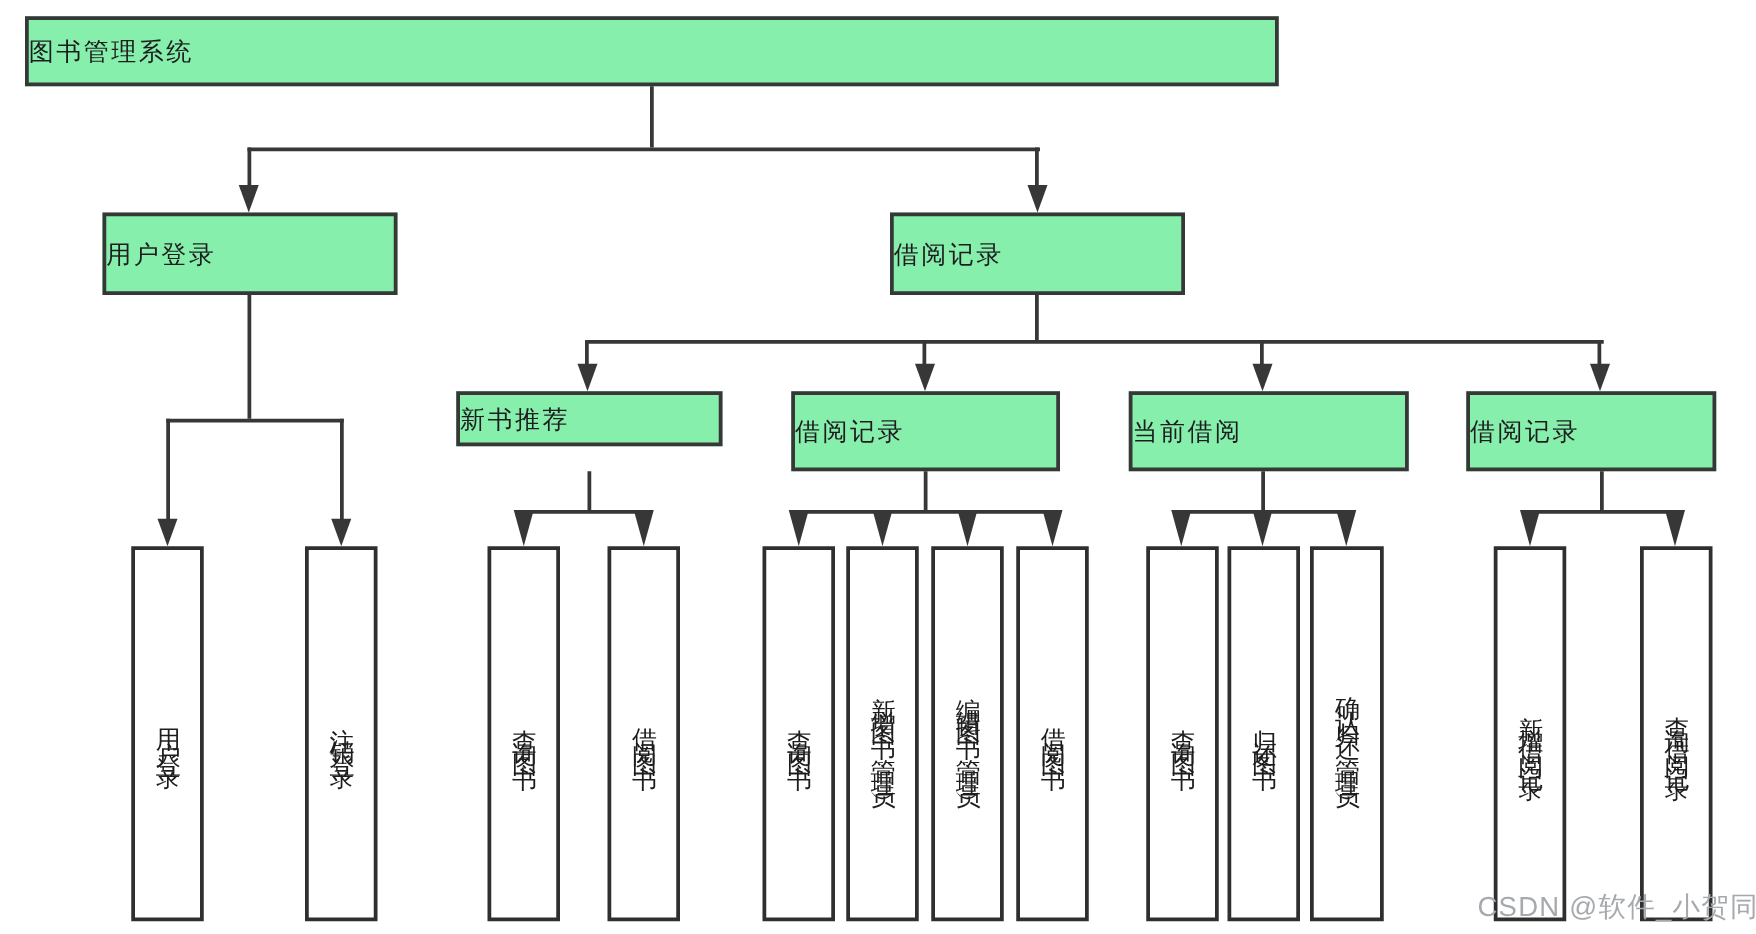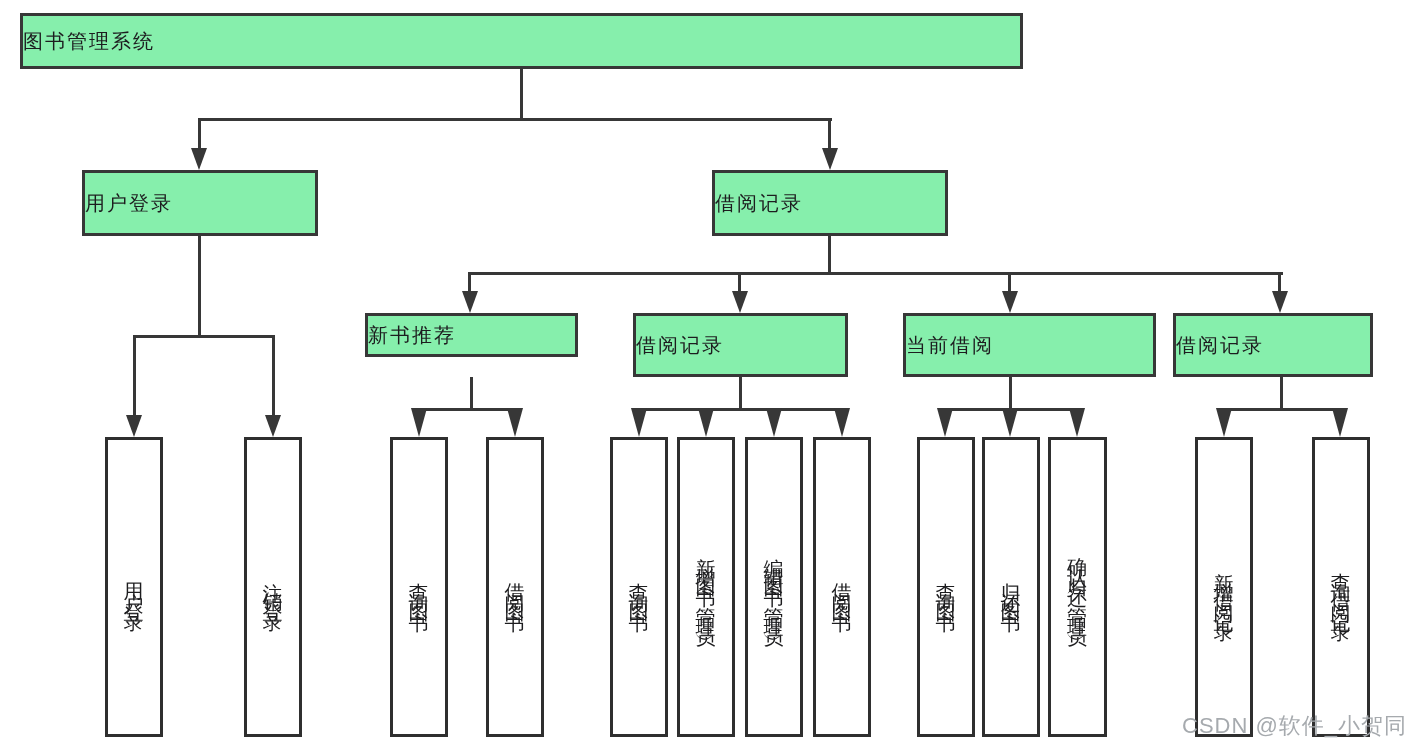--- a/index.html
+++ b/index.html
@@ -58,21 +58,21 @@
   <div class="arr" style="left:1002px;top:291px"></div>
   <div class="vline" style="left:1278px;top:272px;height:20px"></div>
   <div class="arr" style="left:1272px;top:291px"></div>
 
   <div class="box" style="left:365px;top:313px;width:213px;height:44px">
     <span>新书推荐</span>
   </div>
   <div class="box" style="left:633px;top:313px;width:215px;height:64px">
     <span>借阅记录</span>
   </div>
-  <div class="box" style="left:903px;top:313px;width:253px;height:64px">
+  <div class="box" style="left:903px;top:313px;width:224px;height:64px">
     <span>当前借阅</span>
   </div>
   <div class="box" style="left:1173px;top:313px;width:200px;height:64px">
     <span>借阅记录</span>
   </div>
 
   <div class="vline" style="left:470px;top:377px;height:31px"></div>
   <div class="vline" style="left:739px;top:377px;height:31px"></div>
   <div class="vline" style="left:1009px;top:377px;height:31px"></div>
   <div class="vline" style="left:1280px;top:377px;height:31px"></div>

